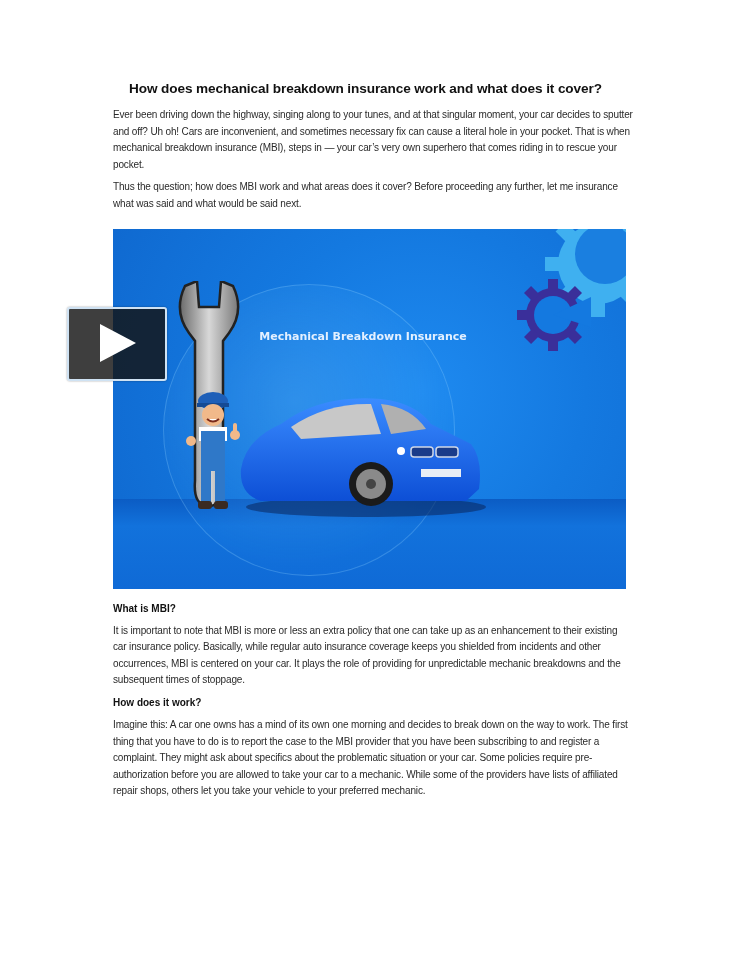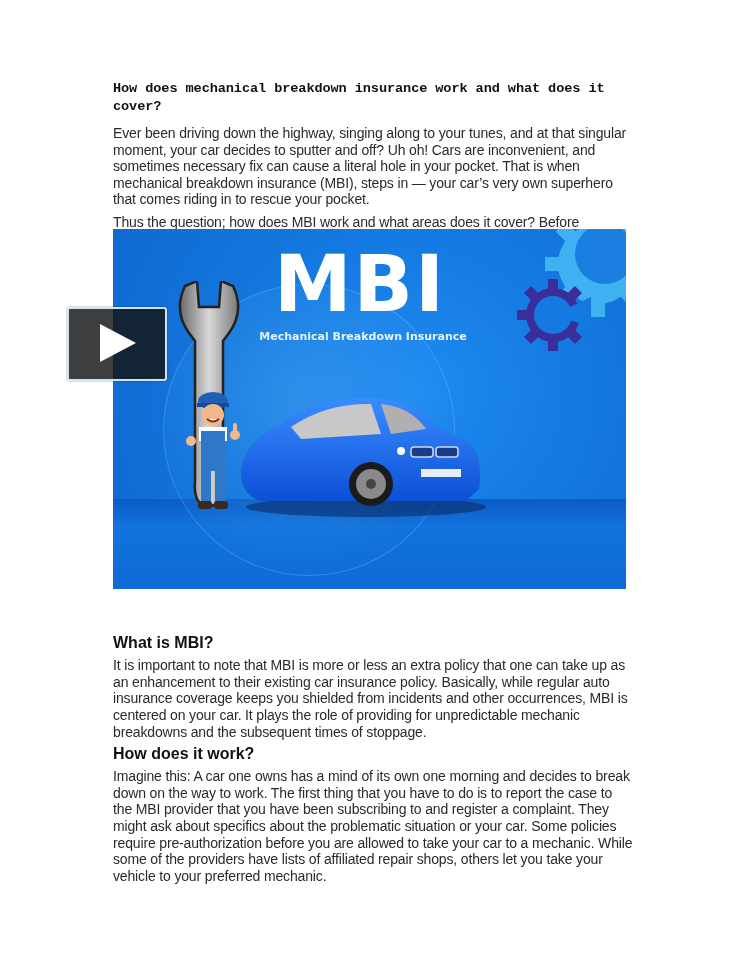--- a/index.html
+++ b/index.html
@@ -2,29 +2,28 @@
 <html><head>
 <meta charset="utf-8">
 <style>
   html, body { margin: 0; padding: 0; }
   body {
     width: 741px; height: 960px; background: #ffffff; position: relative; overflow: hidden;
     font-family: "Liberation Sans", "DejaVu Sans", sans-serif; color: #222;
   }
   .page { position: absolute; left: 113px; top: 80px; width: 520px; }
   .title {
-    font-weight: bold; font-size: 13.6px; color: #111; margin: 0 0 9px 0; letter-spacing: -0.1px;
+    font-weight: bold; font-size: 13.6px; color: #111; margin: 0 0 9px 16px; letter-spacing: -0.1px;
     line-height: 18px;
-    font-family: Liberation Mono, monospace;
   }
   p.body {
-    font-size: 14px; line-height: 16.6px; margin: 0 0 6px 0; color: #2a2a2a; letter-spacing: -0.15px;
+    font-size: 10px; line-height: 16.6px; margin: 0 0 6px 0; color: #2a2a2a; letter-spacing: -0.15px;
   }
   .subhead {
-    font-weight: bold; font-size: 16px; color: #111; margin: 0 0 6px 0; line-height: 16px;
+    font-weight: bold; font-size: 10px; color: #111; margin: 0 0 6px 0; line-height: 16px;
   }
   a.link { color: #2e6bb7; text-decoration: underline; font-weight: bold; }
 
   .hero {
     position: absolute; left: 113px; top: 229px; width: 513px; height: 360px;
     background: radial-gradient(circle at 60% 45%, #1e8af0 0%, #1479e0 45%, #0f68cf 100%);
     overflow: hidden;
   }
   .hero .floor {
     position: absolute; left: 0; right: 0; top: 270px; bottom: 0;
@@ -95,21 +94,20 @@
         <rect x="62" y="33" width="12" height="10"></rect>
       <rect x="33" y="2" width="10" height="12" transform="rotate(45 38 38)"></rect>
       <rect x="33" y="62" width="10" height="12" transform="rotate(45 38 38)"></rect>
       <rect x="2" y="33" width="12" height="10" transform="rotate(45 38 38)"></rect>
       <rect x="62" y="33" width="12" height="10" transform="rotate(45 38 38)"></rect>
     </g>
     <circle cx="38" cy="38" r="19" fill="#1479e0"></circle>
     <path d="M38 38 L76 20 L76 50 Z" fill="#1479e0"></path>
   </svg>
 
-  <div class="mbi">MBI</div>
   <div class="subtitle">Mechanical Breakdown Insurance</div>
 
   <svg style="position:absolute; left:62px; top:52px" width="70" height="230" viewBox="0 0 70 230">
     <defs>
       <linearGradient id="wg" x1="0" x2="1">
         <stop offset="0" stop-color="#6a6a6a"></stop>
           <stop offset="0.5" stop-color="#d8d8d8"></stop>
           <stop offset="1" stop-color="#7a7a7a"></stop>
       </linearGradient>
     </defs>

